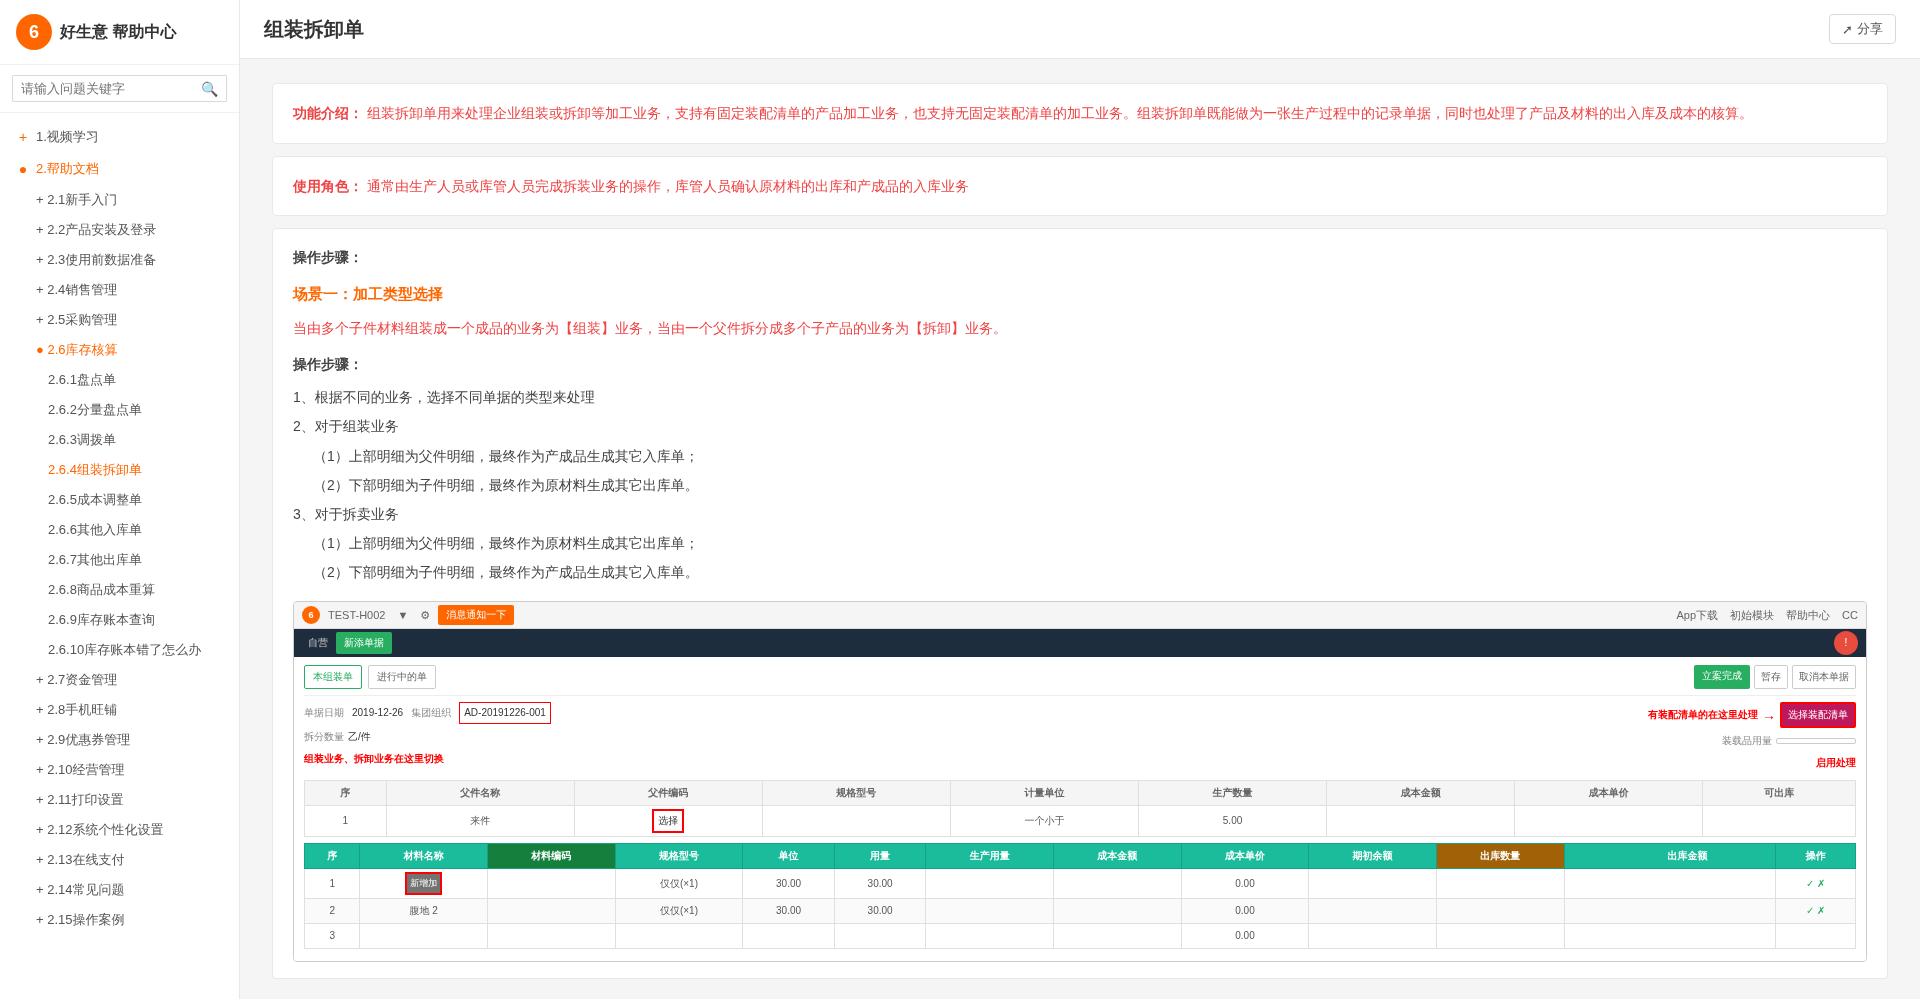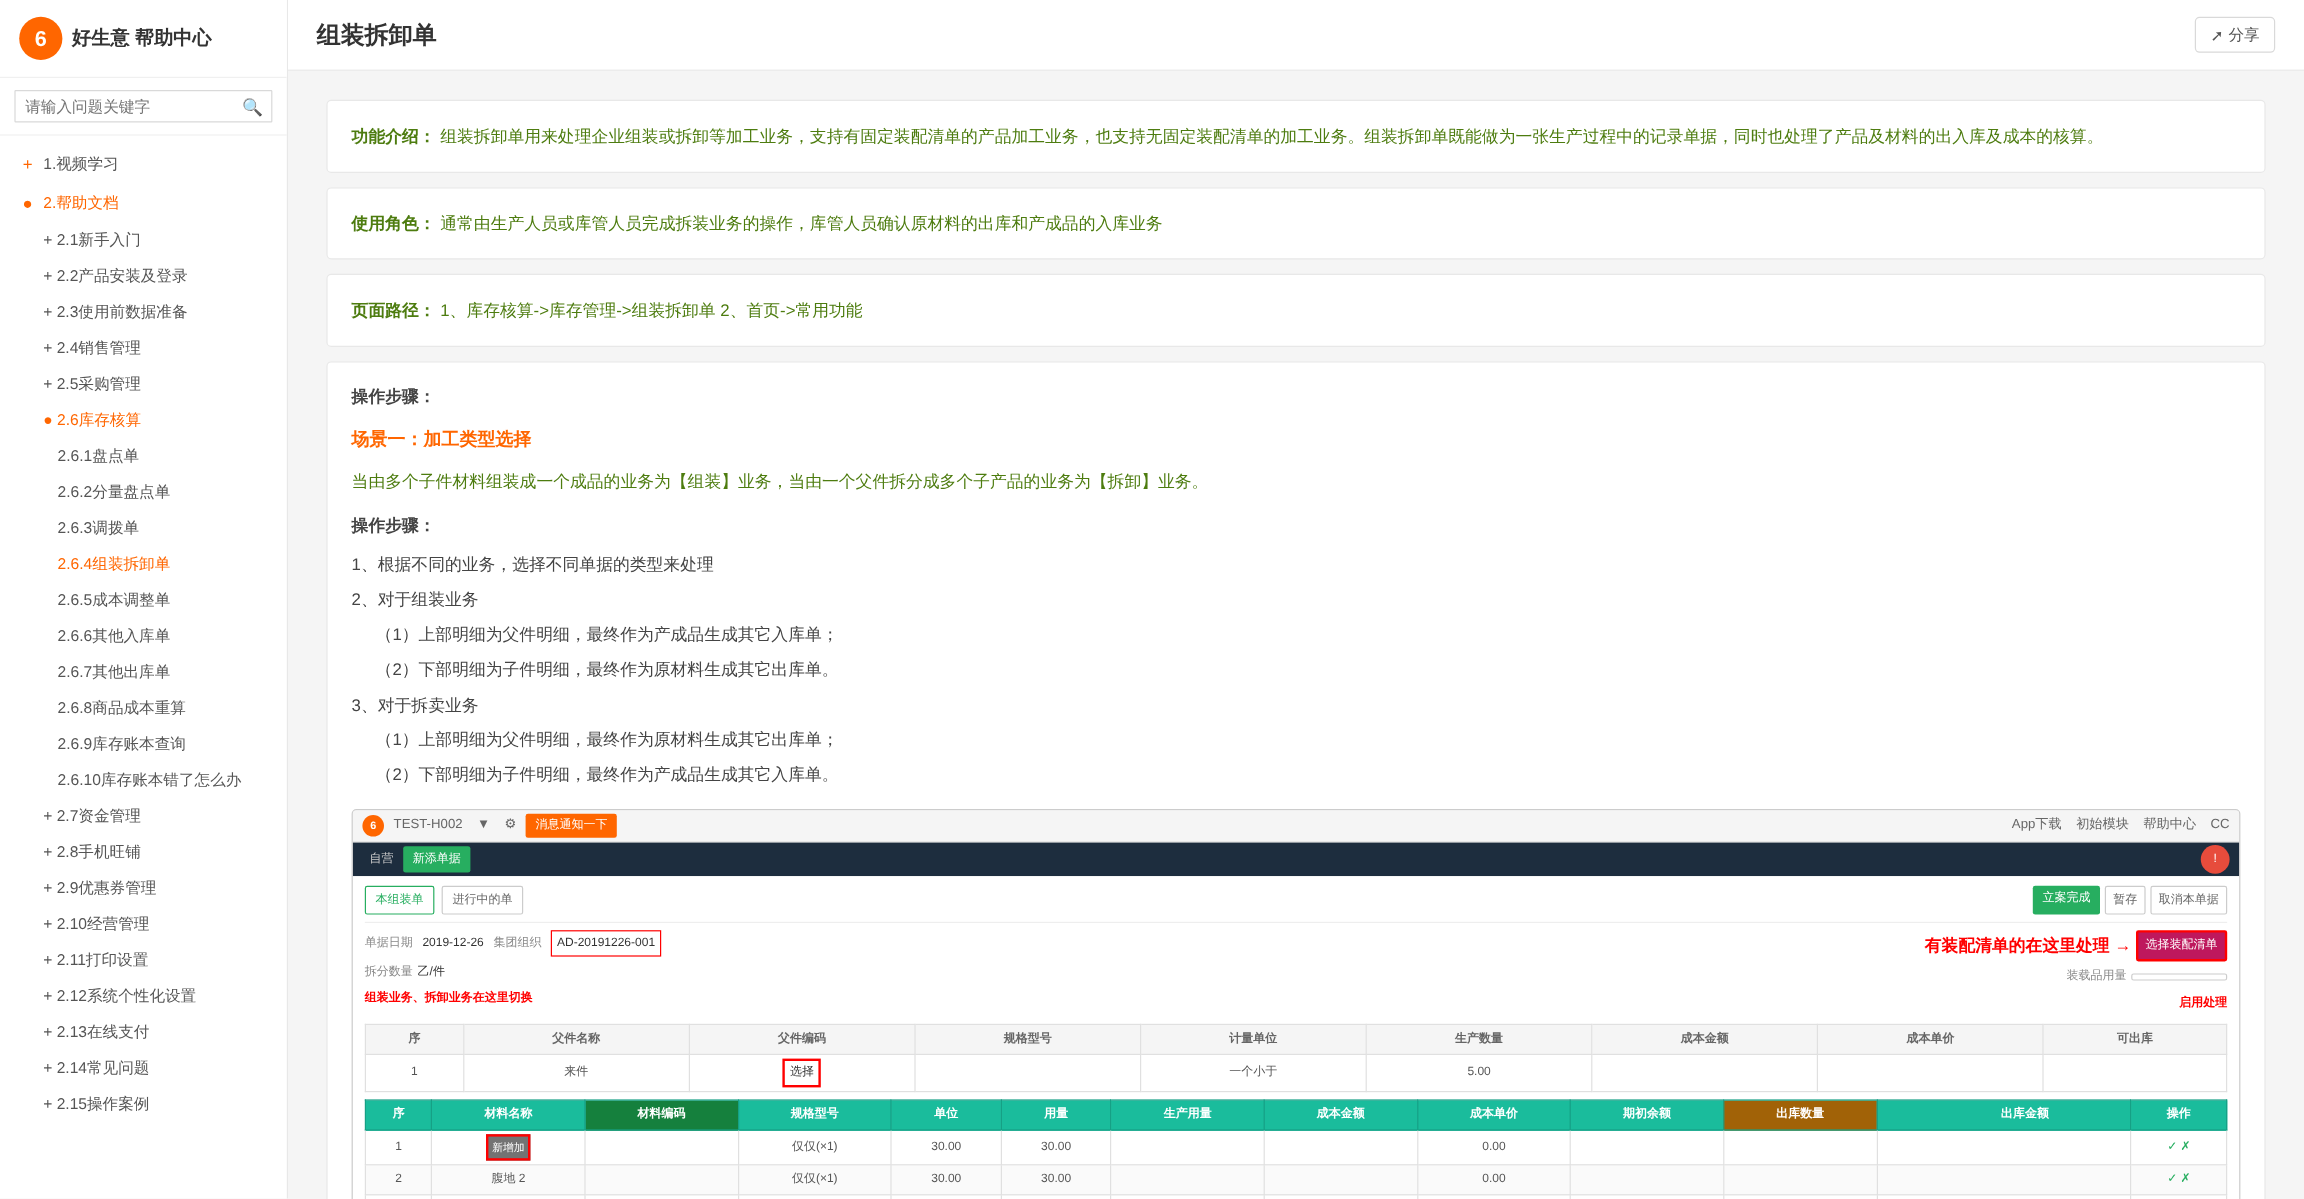--- a/index.html
+++ b/index.html
@@ -99,21 +99,21 @@
     .content-box {
       background: #fff; border: 1px solid #e8e8e8; border-radius: 4px;
       padding: 16px 20px; margin-bottom: 12px; line-height: 1.8; font-size: 14px; color: #444;
     }
     .section-title {
       font-weight: bold; margin-bottom: 10px; font-size: 14px;
     }
     .step-title {
       font-weight: bold; color: #f60; margin: 16px 0 8px 0; font-size: 15px;
     }
-    .content-text { line-height: 1.9; color: #4d7c0f; font-size: 14px; }
+    .content-text { line-height: 1.9; color: #ef4444; font-size: 14px; }
     .numbered-item { margin: 4px 0 4px 0; }
     .indented-item { margin: 4px 0 4px 20px; }
     
     
     .screenshot-container {
       margin-top: 16px;
       border: 1px solid #ccc;
       border-radius: 4px;
       overflow: hidden;
       background: #f0f0f0;
@@ -205,24 +205,20 @@
     <div class="content-box">
       <span class="content-text" style="font-weight:bold;">功能介绍：</span>
       <span class="content-text">组装拆卸单用来处理企业组装或拆卸等加工业务，支持有固定装配清单的产品加工业务，也支持无固定装配清单的加工业务。组装拆卸单既能做为一张生产过程中的记录单据，同时也处理了产品及材料的出入库及成本的核算。</span>
     </div>
 
     <div class="content-box">
       <span class="content-text" style="font-weight:bold;">使用角色：</span>
       <span class="content-text">通常由生产人员或库管人员完成拆装业务的操作，库管人员确认原材料的出库和产成品的入库业务</span>
     </div>
 
-    <div class="content-box">
-      <span class="content-text" style="font-weight:bold;">页面路径：</span>
-      <span class="content-text">1、库存核算-&gt;库存管理-&gt;组装拆卸单 2、首页-&gt;常用功能</span>
-    </div>
 
     <div class="content-box">
       <div class="section-title">操作步骤：</div>
 
       <div class="step-title" style="color:#f60;font-weight:bold;font-size:15px;margin:4px 0 8px;">场景一：加工类型选择</div>
       <div class="content-text" style="margin-bottom:10px;">当由多个子件材料组装成一个成品的业务为【组装】业务，当由一个父件拆分成多个子产品的业务为【拆卸】业务。</div>
 
       <div style="font-weight:bold;margin-bottom:8px;">操作步骤：</div>
       <div class="numbered-item">1、根据不同的业务，选择不同单据的类型来处理</div>
       <div class="numbered-item">2、对于组装业务</div>
@@ -283,21 +279,21 @@
                 <span style="color:#333;text-align:right;">乙/件</span>
               </div>
 
               <div style="display:flex;align-items:center;gap:4px;margin-top:2px;">
                 <span style="color:red;font-size:10px;font-weight:bold;">组装业务、拆卸业务在这里切换</span>
               </div>
             </div>
 
             <div style="display:flex;flex-direction:column;align-items:flex-end;gap:4px;">
               <div style="display:flex;align-items:center;gap:4px;">
-                <span style="color:red;font-size:14px;font-weight:bold;text-align:right;">有装配清单的在这里处理</span>
+                <span style="color:red;font-size:10px;font-weight:bold;text-align:right;">有装配清单的在这里处理</span>
                 <span style="color:red;font-size:14px;">→</span>
                 <div style="border:2px solid red;padding:2px 6px;border-radius:2px;font-size:10px;background:#be185d;color:#fff;">选择装配清单</div>
               </div>
               <div style="display:flex;align-items:center;gap:4px;">
                 <span style="color:#888;font-size:10px;">装载品用量</span>
                 <div style="border:1px solid #ccc;padding:2px 20px;border-radius:2px;font-size:10px;background:#fff;min-width:80px;"></div>
               </div>
 
               <div style="display:flex;align-items:center;gap:4px;">
                 <span style="color:red;font-size:10px;font-weight:bold;">启用处理</span>

